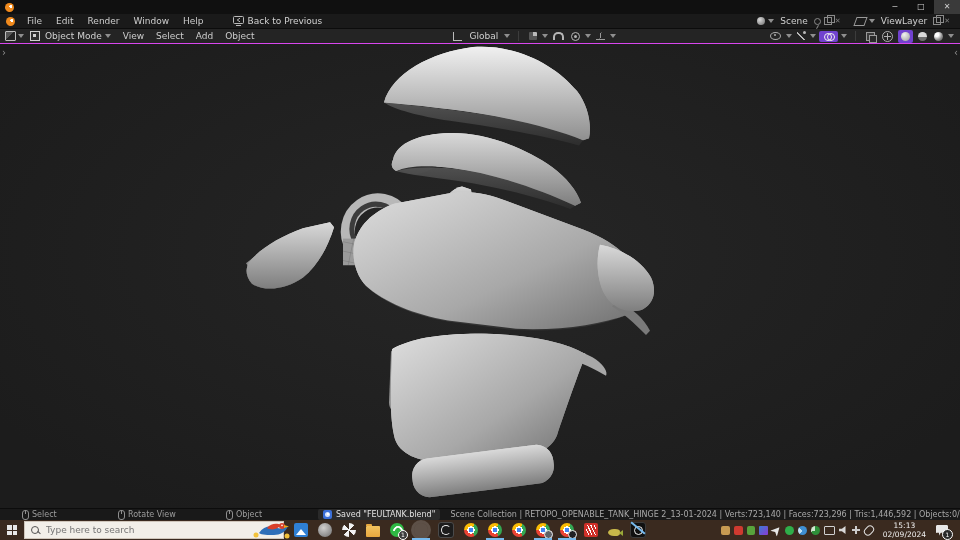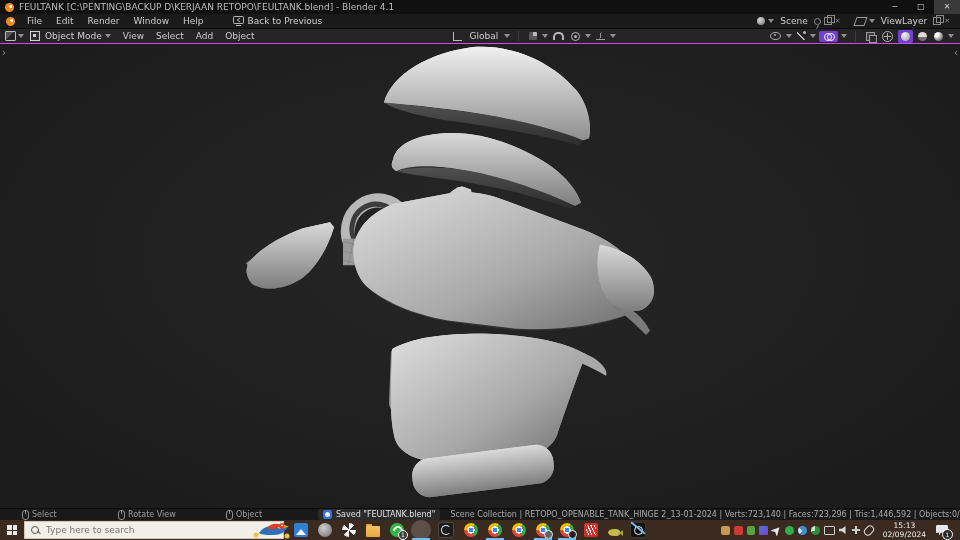--- a/index.html
+++ b/index.html
@@ -138,21 +138,20 @@
   .notif .sq{position:absolute;inset:0;border:1px solid #e8e8e8;border-radius:1px;background:#e8e8e8;clip-path:polygon(0 0,100% 0,100% 75%,40% 75%,25% 100%,25% 75%,0 75%);}
   .nbadge{position:absolute;right:-5px;bottom:-4px;width:9px;height:9px;border-radius:50%;background:#2a2a2a;border:1px solid #fff;color:#fff;font-size:6px;line-height:9px;text-align:center;}
 </style>
 </head>
 <body>
 
 <div class="screen">
 
   <div class="titlebar">
     <span class="blogo"></span>
-    <span class="title-text">FEULTANK [C:\PENTING\BACKUP D\KERJAAN RETOPO\FEULTANK.blend] - Blender 4.1</span>
     <span class="wctrls">
       <span class="wctrl">─</span>
       <span class="wctrl">□</span>
       <span class="wctrl close">✕</span>
     </span>
   </div>
 
   <div class="topbar">
     <span class="blogo" style="margin-left:6px"></span>
     <span class="menu-item">File</span>

